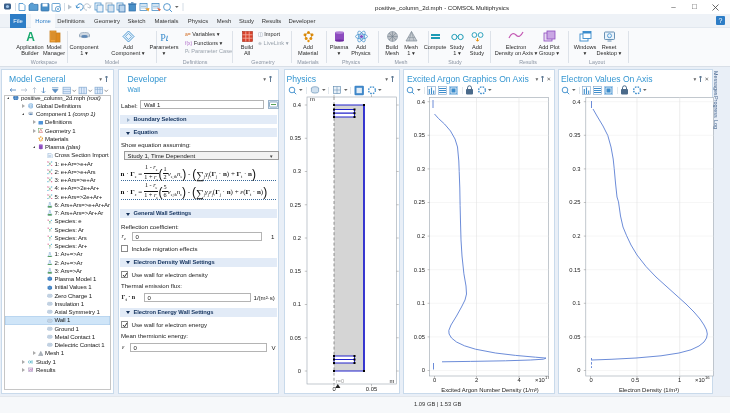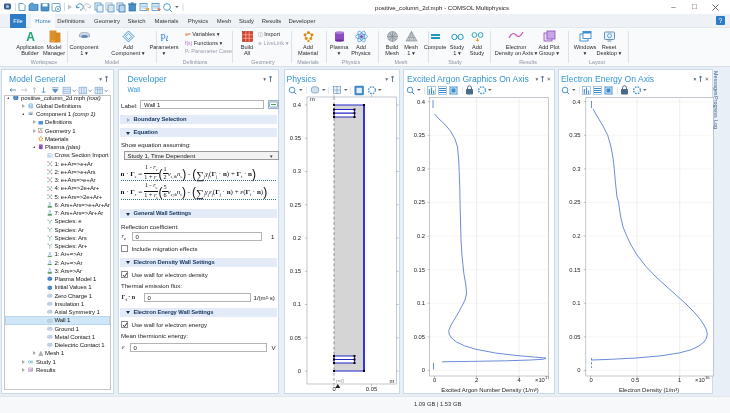--- a/index.html
+++ b/index.html
@@ -863,21 +863,21 @@
 <div style="position:absolute;right:129px;top:62.10000000000001px;font-size:5.8px;color:#222;text-align:right;">0.35</div>
 <div style="position:absolute;right:129px;top:95.7px;font-size:5.8px;color:#222;text-align:right;">0.3</div>
 <div style="position:absolute;right:129px;top:129.3px;font-size:5.8px;color:#222;text-align:right;">0.25</div>
 <div style="position:absolute;right:129px;top:162.90000000000003px;font-size:5.8px;color:#222;text-align:right;">0.2</div>
 <div style="position:absolute;right:129px;top:196.5px;font-size:5.8px;color:#222;text-align:right;">0.15</div>
 <div style="position:absolute;right:129px;top:230.10000000000002px;font-size:5.8px;color:#222;text-align:right;">0.1</div>
 <div style="position:absolute;right:129px;top:263.70000000000005px;font-size:5.8px;color:#222;text-align:right;">0.05</div>
 <div style="position:absolute;right:129px;top:297.3px;font-size:5.8px;color:#222;text-align:right;">0</div>
   </div>
   <div class="panel" id="p-ele" style="left:557.5px;width:155.5px;">
-    <div class="ptitle" style="left:2.5px;">Electron Energy On Axis</div>
+    <div class="ptitle" style="left:2.5px;">Electron Values On Axis</div>
     <div class="pbtns" style="right:3px;">▾ <svg width="5" height="6" viewBox="0 0 5 6" style="vertical-align:-1px">
             <path d="M2.5 0v6M1 1h3" stroke="#607a94" stroke-width="1"></path>
           </svg> ✕</div>
     <svg class="ptoolbar" style="left:1px;" width="140" height="11" viewBox="0 0 140 11">
       <circle cx="5" cy="5" r="2.8" fill="none" stroke="#3b8ccc" stroke-width="0.9"></circle>
           <path d="M7 7l2.2 2.2" stroke="#3b8ccc" stroke-width="0.9"></path>
           <path d="M12 4l1.8 2 1.8-2" fill="#666"></path>
       <path d="M19.5 2v7" stroke="#d4dce4" stroke-width="0.7"></path>
       <g transform="translate(22,1)">
             <rect x="0.5" y="0.5" width="8" height="8" fill="#fff" stroke="#7aa0c8" stroke-width="0.6"></rect>

